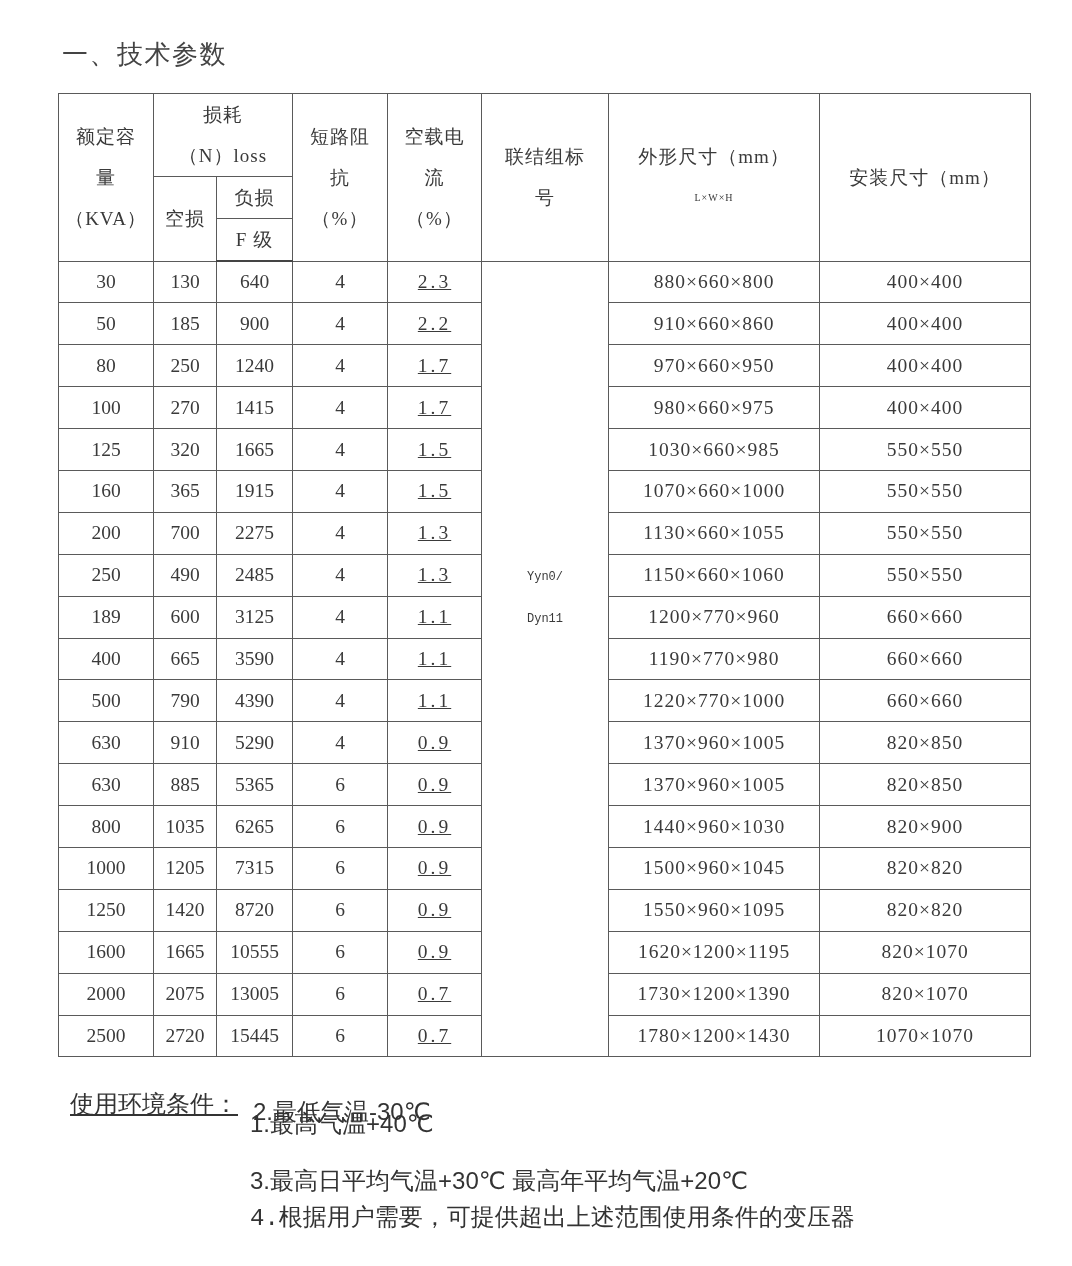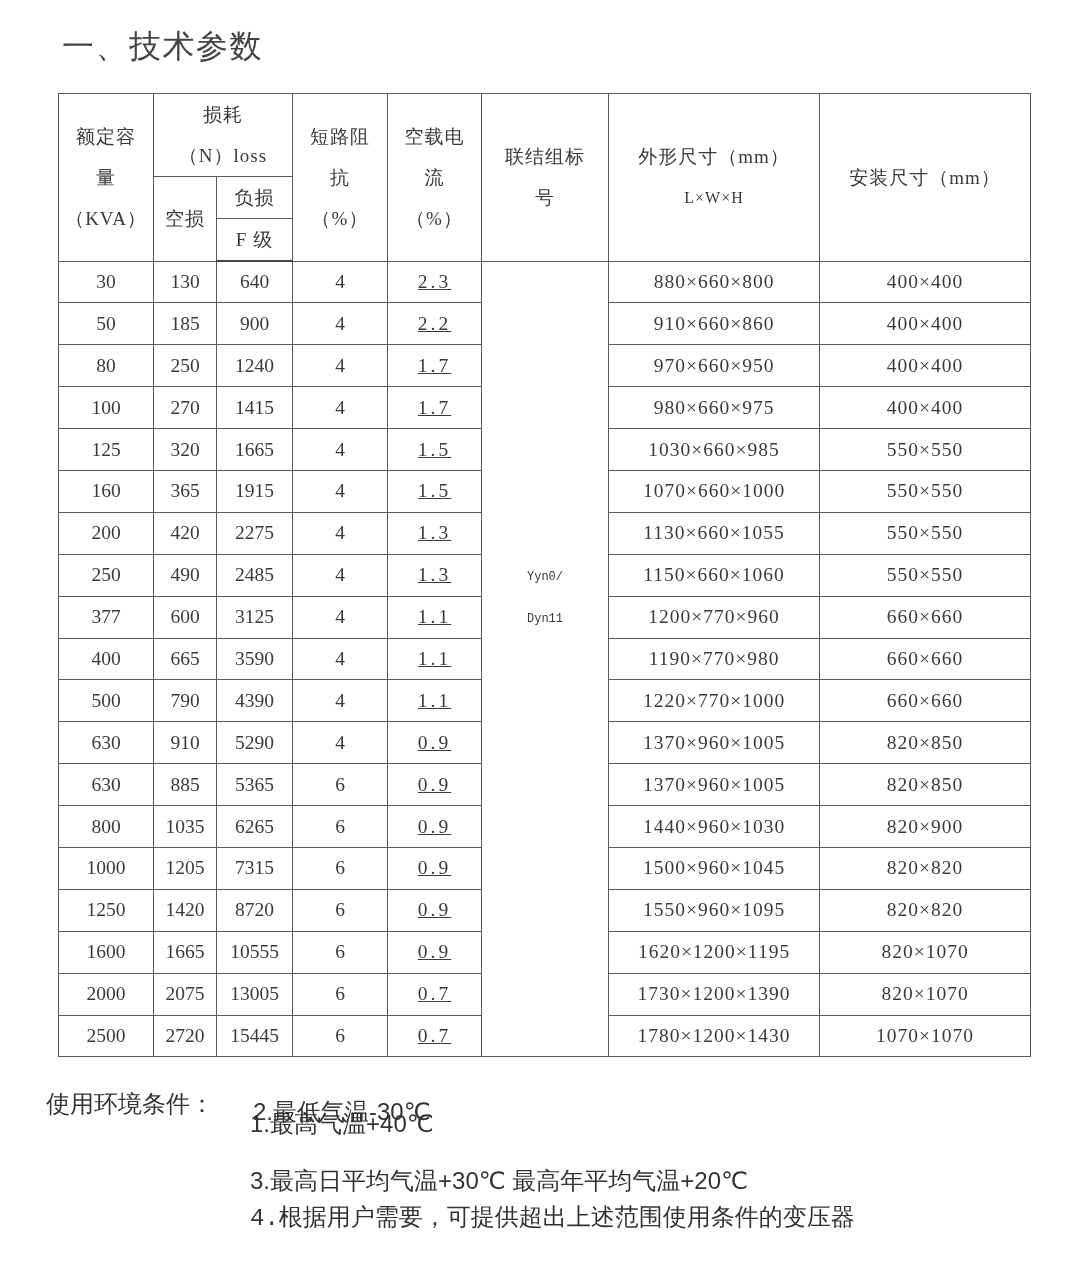--- a/index.html
+++ b/index.html
@@ -11,23 +11,23 @@
       width: 1072px;
       height: 1266px;
       position: relative;
       overflow: hidden;
       color: #333333;
       font-family: "Liberation Serif", "DejaVu Serif", serif;
     }
     .page-title {
       position: absolute;
       left: 62px;
-      top: 28px;
+      top: 36px;
       font-family: "Liberation Sans", "DejaVu Sans", sans-serif;
-      font-size: 32px;
+      font-size: 26px;
       letter-spacing: 1.5px;
       color: #444444;
       line-height: 36px;
       white-space: nowrap;
     }
     .spec-table {
       position: absolute;
       left: 58px;
       top: 93px;
       width: 972px;
@@ -119,21 +119,21 @@
         <span class="line">空载电</span>
         <span class="line">流</span>
         <span class="line">（%）</span>
       </th>
       <th rowspan="3">
         <span class="line">联结组标</span>
         <span class="line">号</span>
       </th>
       <th rowspan="3">
         <span class="line">外形尺寸（mm）</span>
-        <span class="line" style="font-size:16px;">L×W×H</span>
+        <span class="line" style="font-size:10px;">L×W×H</span>
       </th>
       <th rowspan="3">
         <span class="line">安装尺寸（mm）</span>
       </th>
     </tr>
     <tr class="h2">
       <th rowspan="2">空损</th>
       <th>负损</th>
     </tr>
     <tr class="h3">
@@ -194,38 +194,38 @@
       <td>160</td>
       <td>365</td>
       <td>1915</td>
       <td>4</td>
       <td class="pct">1.5</td>
       <td class="dims">1070×660×1000</td>
       <td class="dims">550×550</td>
     </tr>
     <tr>
       <td>200</td>
-      <td>420</td>
+      <td>700</td>
       <td>2275</td>
       <td>4</td>
       <td class="pct">1.3</td>
       <td class="dims">1130×660×1055</td>
       <td class="dims">550×550</td>
     </tr>
     <tr>
       <td>250</td>
       <td>490</td>
       <td>2485</td>
       <td>4</td>
       <td class="pct">1.3</td>
       <td class="dims">1150×660×1060</td>
       <td class="dims">550×550</td>
     </tr>
     <tr>
-      <td>377</td>
+      <td>189</td>
       <td>600</td>
       <td>3125</td>
       <td>4</td>
       <td class="pct">1.1</td>
       <td class="dims">1200×770×960</td>
       <td class="dims">660×660</td>
     </tr>
     <tr>
       <td>400</td>
       <td>665</td>
@@ -313,18 +313,18 @@
       <td>15445</td>
       <td>6</td>
       <td class="pct">0.7</td>
       <td class="dims">1780×1200×1430</td>
       <td class="dims">1070×1070</td>
     </tr>
   </tbody>
 </table>
 
 <div class="conditions">
-  <div class="cond-line" style="left:46px; top:1088px;">使用环境条件：</div>
+  <div class="cond-line" style="left:70px; top:1088px;text-decoration:underline;">使用环境条件：</div>
   <div class="cond-line" style="left:250px; top:1108px;">1.最高气温+40℃</div>
   <div class="cond-line" style="left:253px; top:1096px;">2.最低气温-30℃</div>
   <div class="cond-line" style="left:250px; top:1165px;">3.最高日平均气温+30℃ 最高年平均气温+20℃</div>
   <div class="cond-line" style="left:250px; top:1203px;font-family:Liberation Mono, monospace;">4.根据用户需要，可提供超出上述范围使用条件的变压器</div>
 </div>
 
 </body></html>

